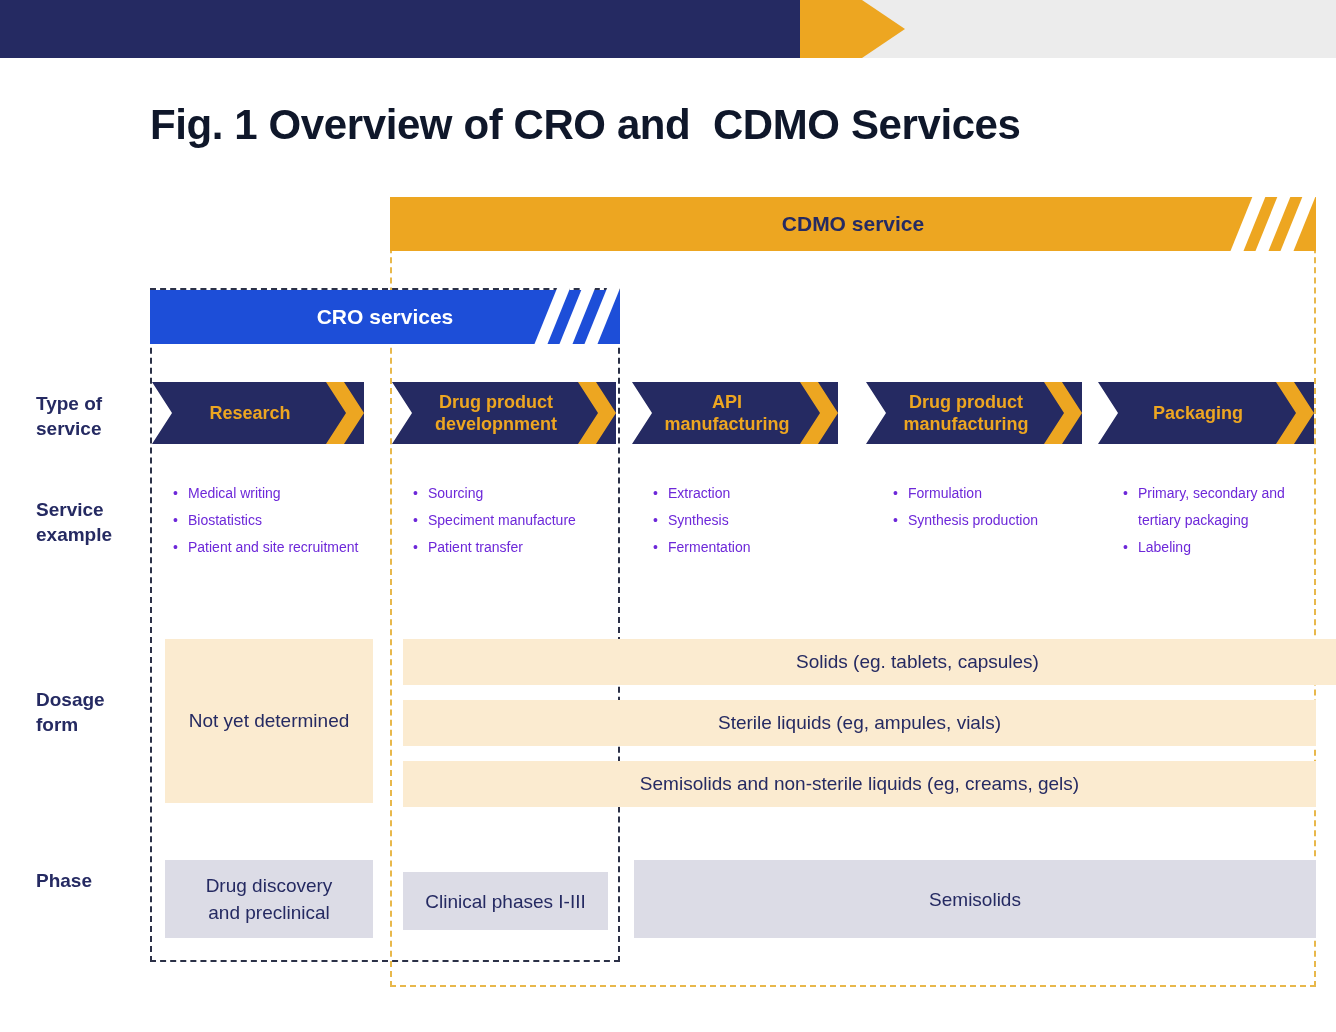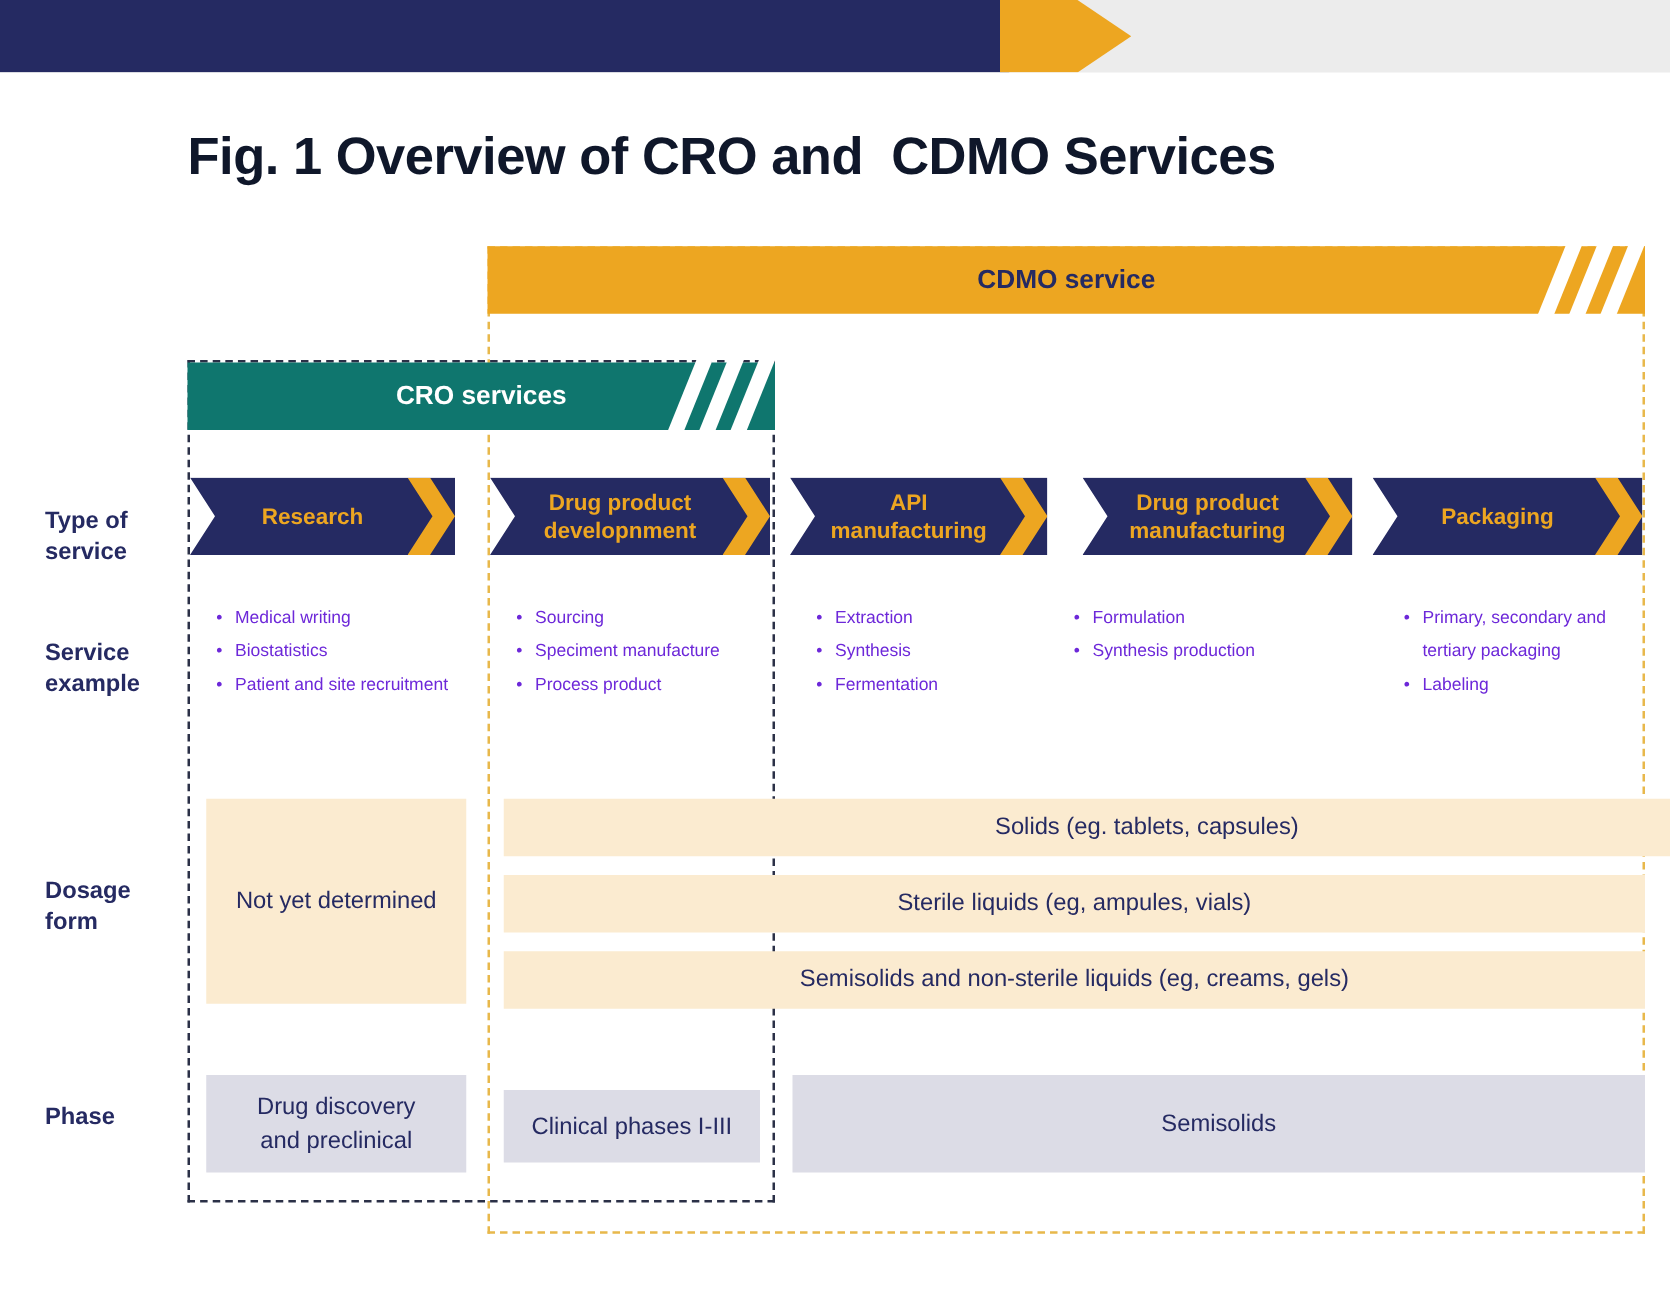--- a/index.html
+++ b/index.html
@@ -28,32 +28,32 @@
   
   #cdmo-box{position:absolute;left:390px;top:197px;width:926px;height:790px;
     border:2px dashed #e8b84b;box-sizing:border-box;}
   #cro-box{position:absolute;left:150px;top:288px;width:470px;height:674px;
     border:2px dashed #2b3047;box-sizing:border-box;}
 
   
   .sec-bar{position:absolute;height:54px;display:flex;align-items:center;justify-content:center;
     font-size:21px;font-weight:bold;}
   #cdmo-bar{left:390px;top:197px;width:926px;background:#eda621;color:#252a62;}
-  #cro-bar{left:150px;top:290px;width:470px;background:#0f766e;color:#ffffff;}
+  #cro-bar{left:150px;top:290px;width:470px;background:#1d4ed8;color:#ffffff;}
   .slashes{position:absolute;right:0;top:0;height:100%;width:88px;}
   .slashes i{position:absolute;top:-6px;width:13px;height:68px;background:#ffffff;
     transform:skewX(-22deg);display:block;}
   .slashes i:nth-child(1){right:62px;}
   .slashes i:nth-child(2){right:37px;}
   .slashes i:nth-child(3){right:12px;}
   #cdmo-bar .slashes i{background:#ffffff;}
 
   
   .row-label{position:absolute;left:36px;font-size:19px;font-weight:bold;line-height:25px;
-    color:#252a62;white-space:pre-line;margin-top:13px;}
+    color:#252a62;white-space:pre-line;}
   #label-type{top:391px;}
   #label-service{top:497px;}
   #label-dosage{top:687px;}
   #label-phase{top:868px;}
 
   
   .arrow{position:absolute;top:382px;height:62px;background:#252a62;
     display:flex;align-items:center;justify-content:center;text-align:center;
     color:#eda621;font-size:18px;font-weight:bold;line-height:22px;white-space:pre-line;}
   .arrow .chev{position:absolute;right:0;top:0;height:62px;width:38px;background:#eda621;
@@ -68,21 +68,21 @@
   #arrow-pkg{left:1098px;width:216px;}
 
   
   .bullets{position:absolute;top:480px;font-size:14px;line-height:27px;color:#6d28d9;}
   .bullets ul{margin:0;padding-left:18px;list-style:none;}
   .bullets li{position:relative;margin:0 0 0 0;}
   .bullets li::before{content:"\2022";position:absolute;left:-15px;top:0;}
   #bul-research{left:170px;width:190px;}
   #bul-dpd{left:410px;width:200px;}
   #bul-api{left:650px;width:190px;}
-  #bul-dpm{left:856px;width:190px;}
+  #bul-dpm{left:890px;width:190px;}
   #bul-pkg{left:1120px;width:200px;}
 
   
   .dose-bar{position:absolute;background:#fbebd0;display:flex;align-items:center;
     justify-content:center;font-size:19px;color:#252a62;}
   #dose-left{left:165px;top:639px;width:208px;height:164px;}
   #dose-solids{left:403px;top:639px;width:1029px;height:46px;}
   #dose-sterile{left:403px;top:700px;width:913px;height:46px;}
   #dose-semi{left:403px;top:761px;width:913px;height:46px;}
 
@@ -160,21 +160,21 @@
   <ul>
       <li>Medical writing</li>
       <li>Biostatistics</li>
       <li>Patient and site recruitment</li>
     </ul>
 </div>
 <div class="bullets" id="bul-dpd">
   <ul>
       <li>Sourcing</li>
       <li>Speciment manufacture</li>
-      <li>Process product</li>
+      <li>Patient transfer</li>
     </ul>
 </div>
 <div class="bullets" id="bul-api">
   <ul>
       <li>Extraction</li>
       <li>Synthesis</li>
       <li>Fermentation</li>
     </ul>
 </div>
 <div class="bullets" id="bul-dpm">

